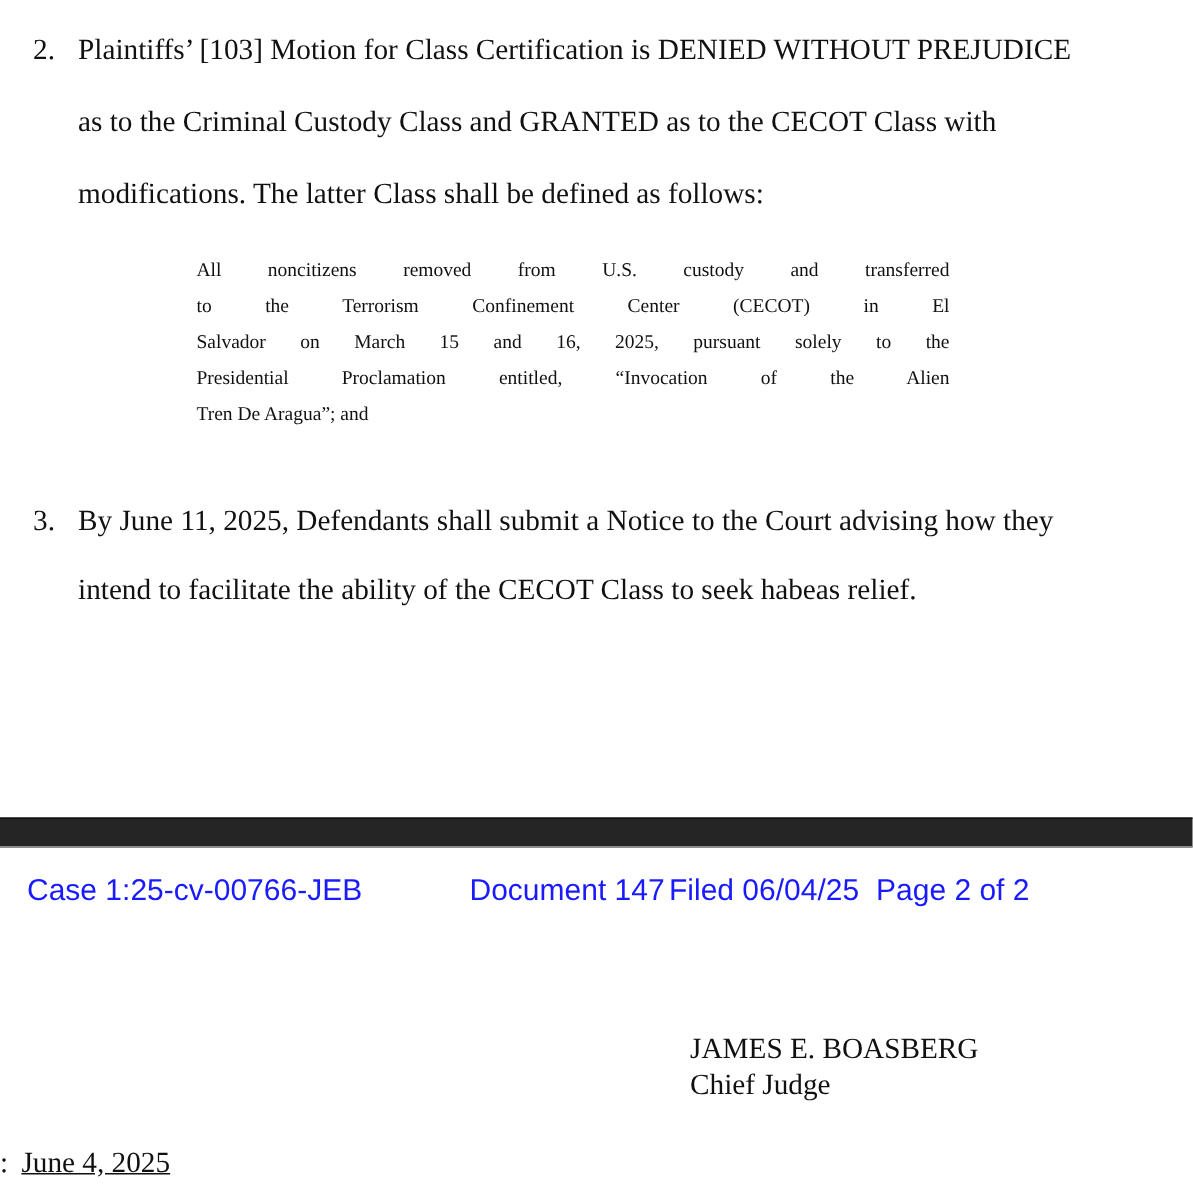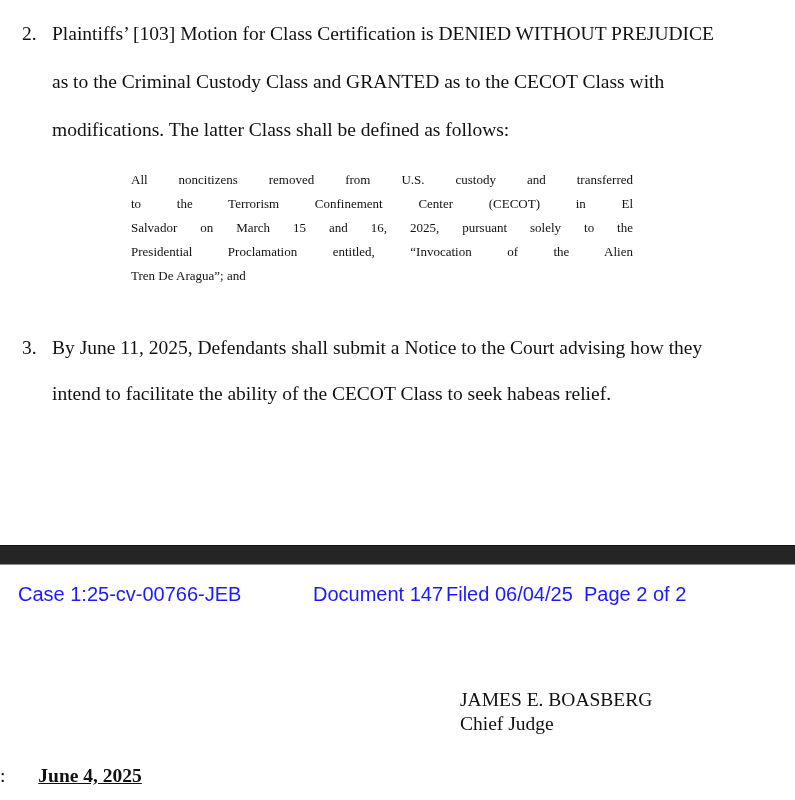--- a/index.html
+++ b/index.html
@@ -24,21 +24,21 @@
     .header-bar {
       position: absolute; left: 0; top: 580px; width: 795px; height: 32px;
       font-family: "Liberation Sans", sans-serif; font-size: 20px; color: #1a1aff;
     }
     .header-bar span { position: absolute; top: 3px; white-space: nowrap; }
     .sig-block { position: absolute; left: 460px; top: 688px; font-size: 19.5px; line-height: 24px; }
     .sig-line { text-decoration: underline; white-space: nowrap; }
     .sig-s { font-size: 17px; }
     .sig-script { font-family: "DejaVu Serif", serif; font-style: italic; font-size: 22px; letter-spacing: 0.5px; }
     .date { position: absolute; left: 0; top: 765px; font-size: 19.5px; white-space: nowrap; }
-    .date .u { text-decoration: underline; margin-left: 28px; font-weight: bold; }
+    .date .u { text-decoration: underline; margin-left: 4px; }
   </style>
 </head>
 <body>
 
 <div class="page-top">
   <span class="num" style="left:22px; top:22px;">2.</span>
   <span class="line" style="left:52px; top:22px;">Plaintiffs’ [103] Motion for Class Certification is DENIED WITHOUT PREJUDICE</span>
   <span class="line" style="left:52px; top:118px;">modifications.  The latter Class shall be defined as follows:</span>
   <span class="line" style="left:52px; top:70px;">as to the Criminal Custody Class and GRANTED as to the CECOT Class with</span>
 

